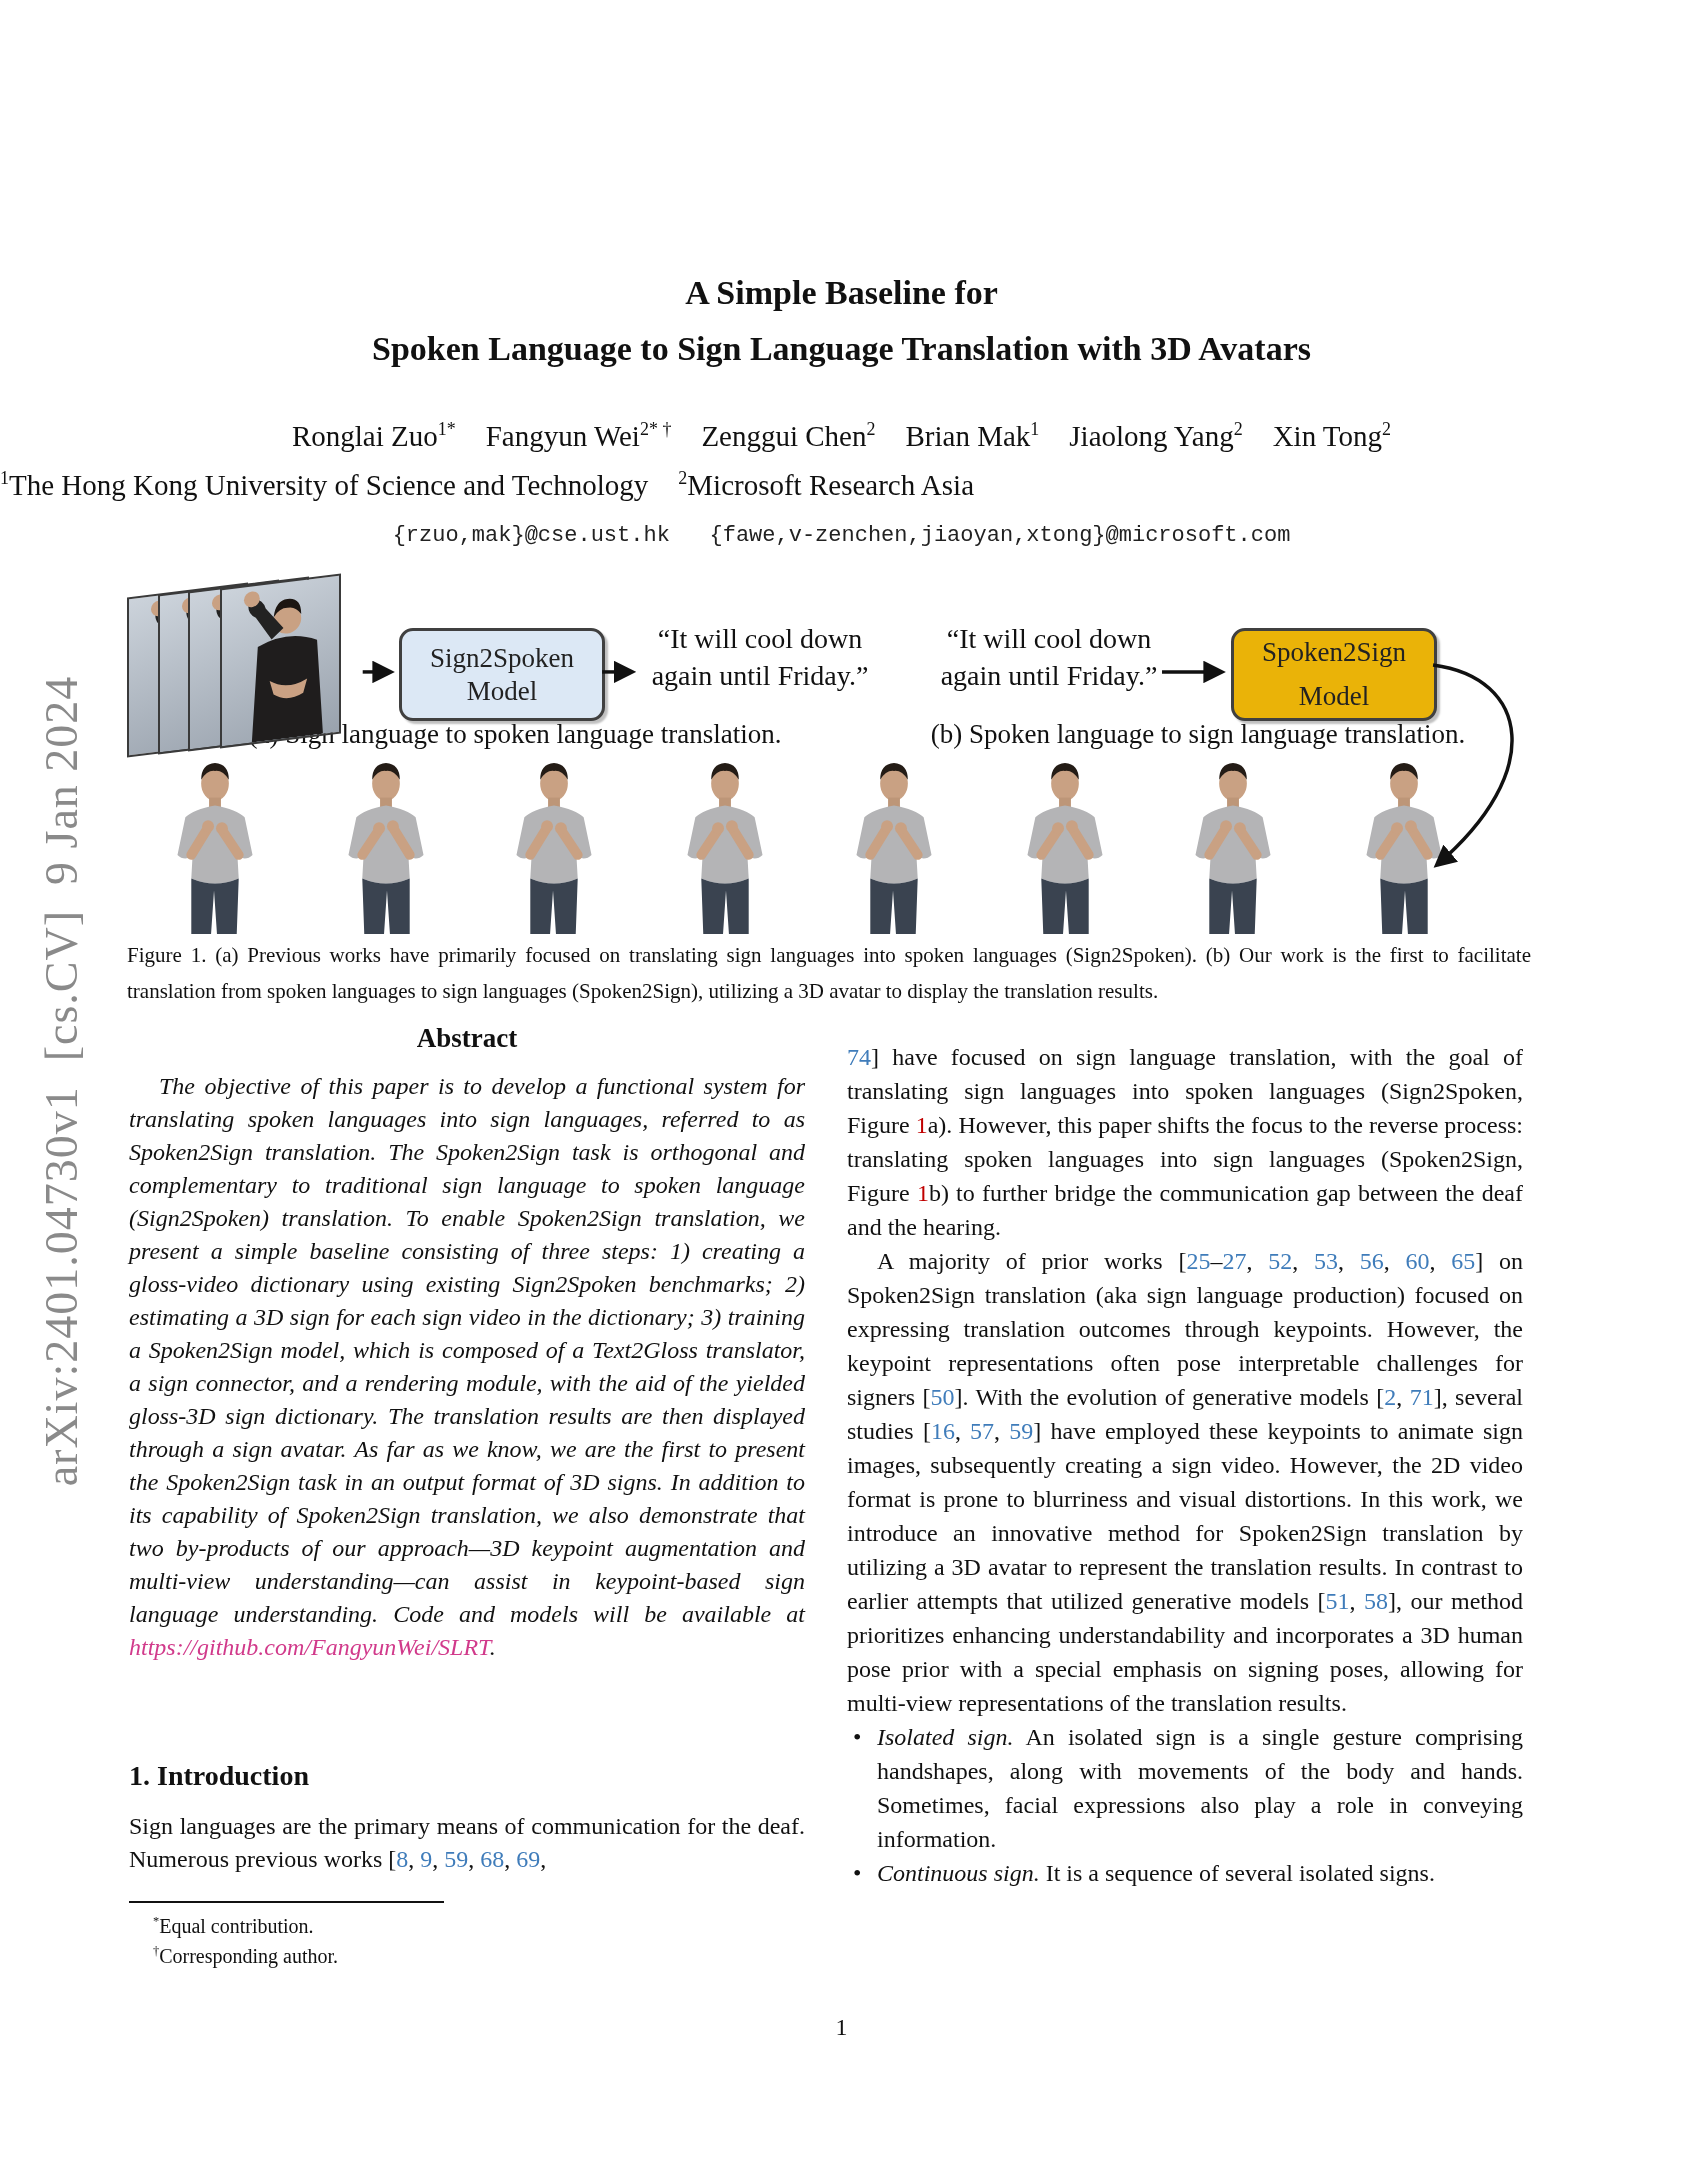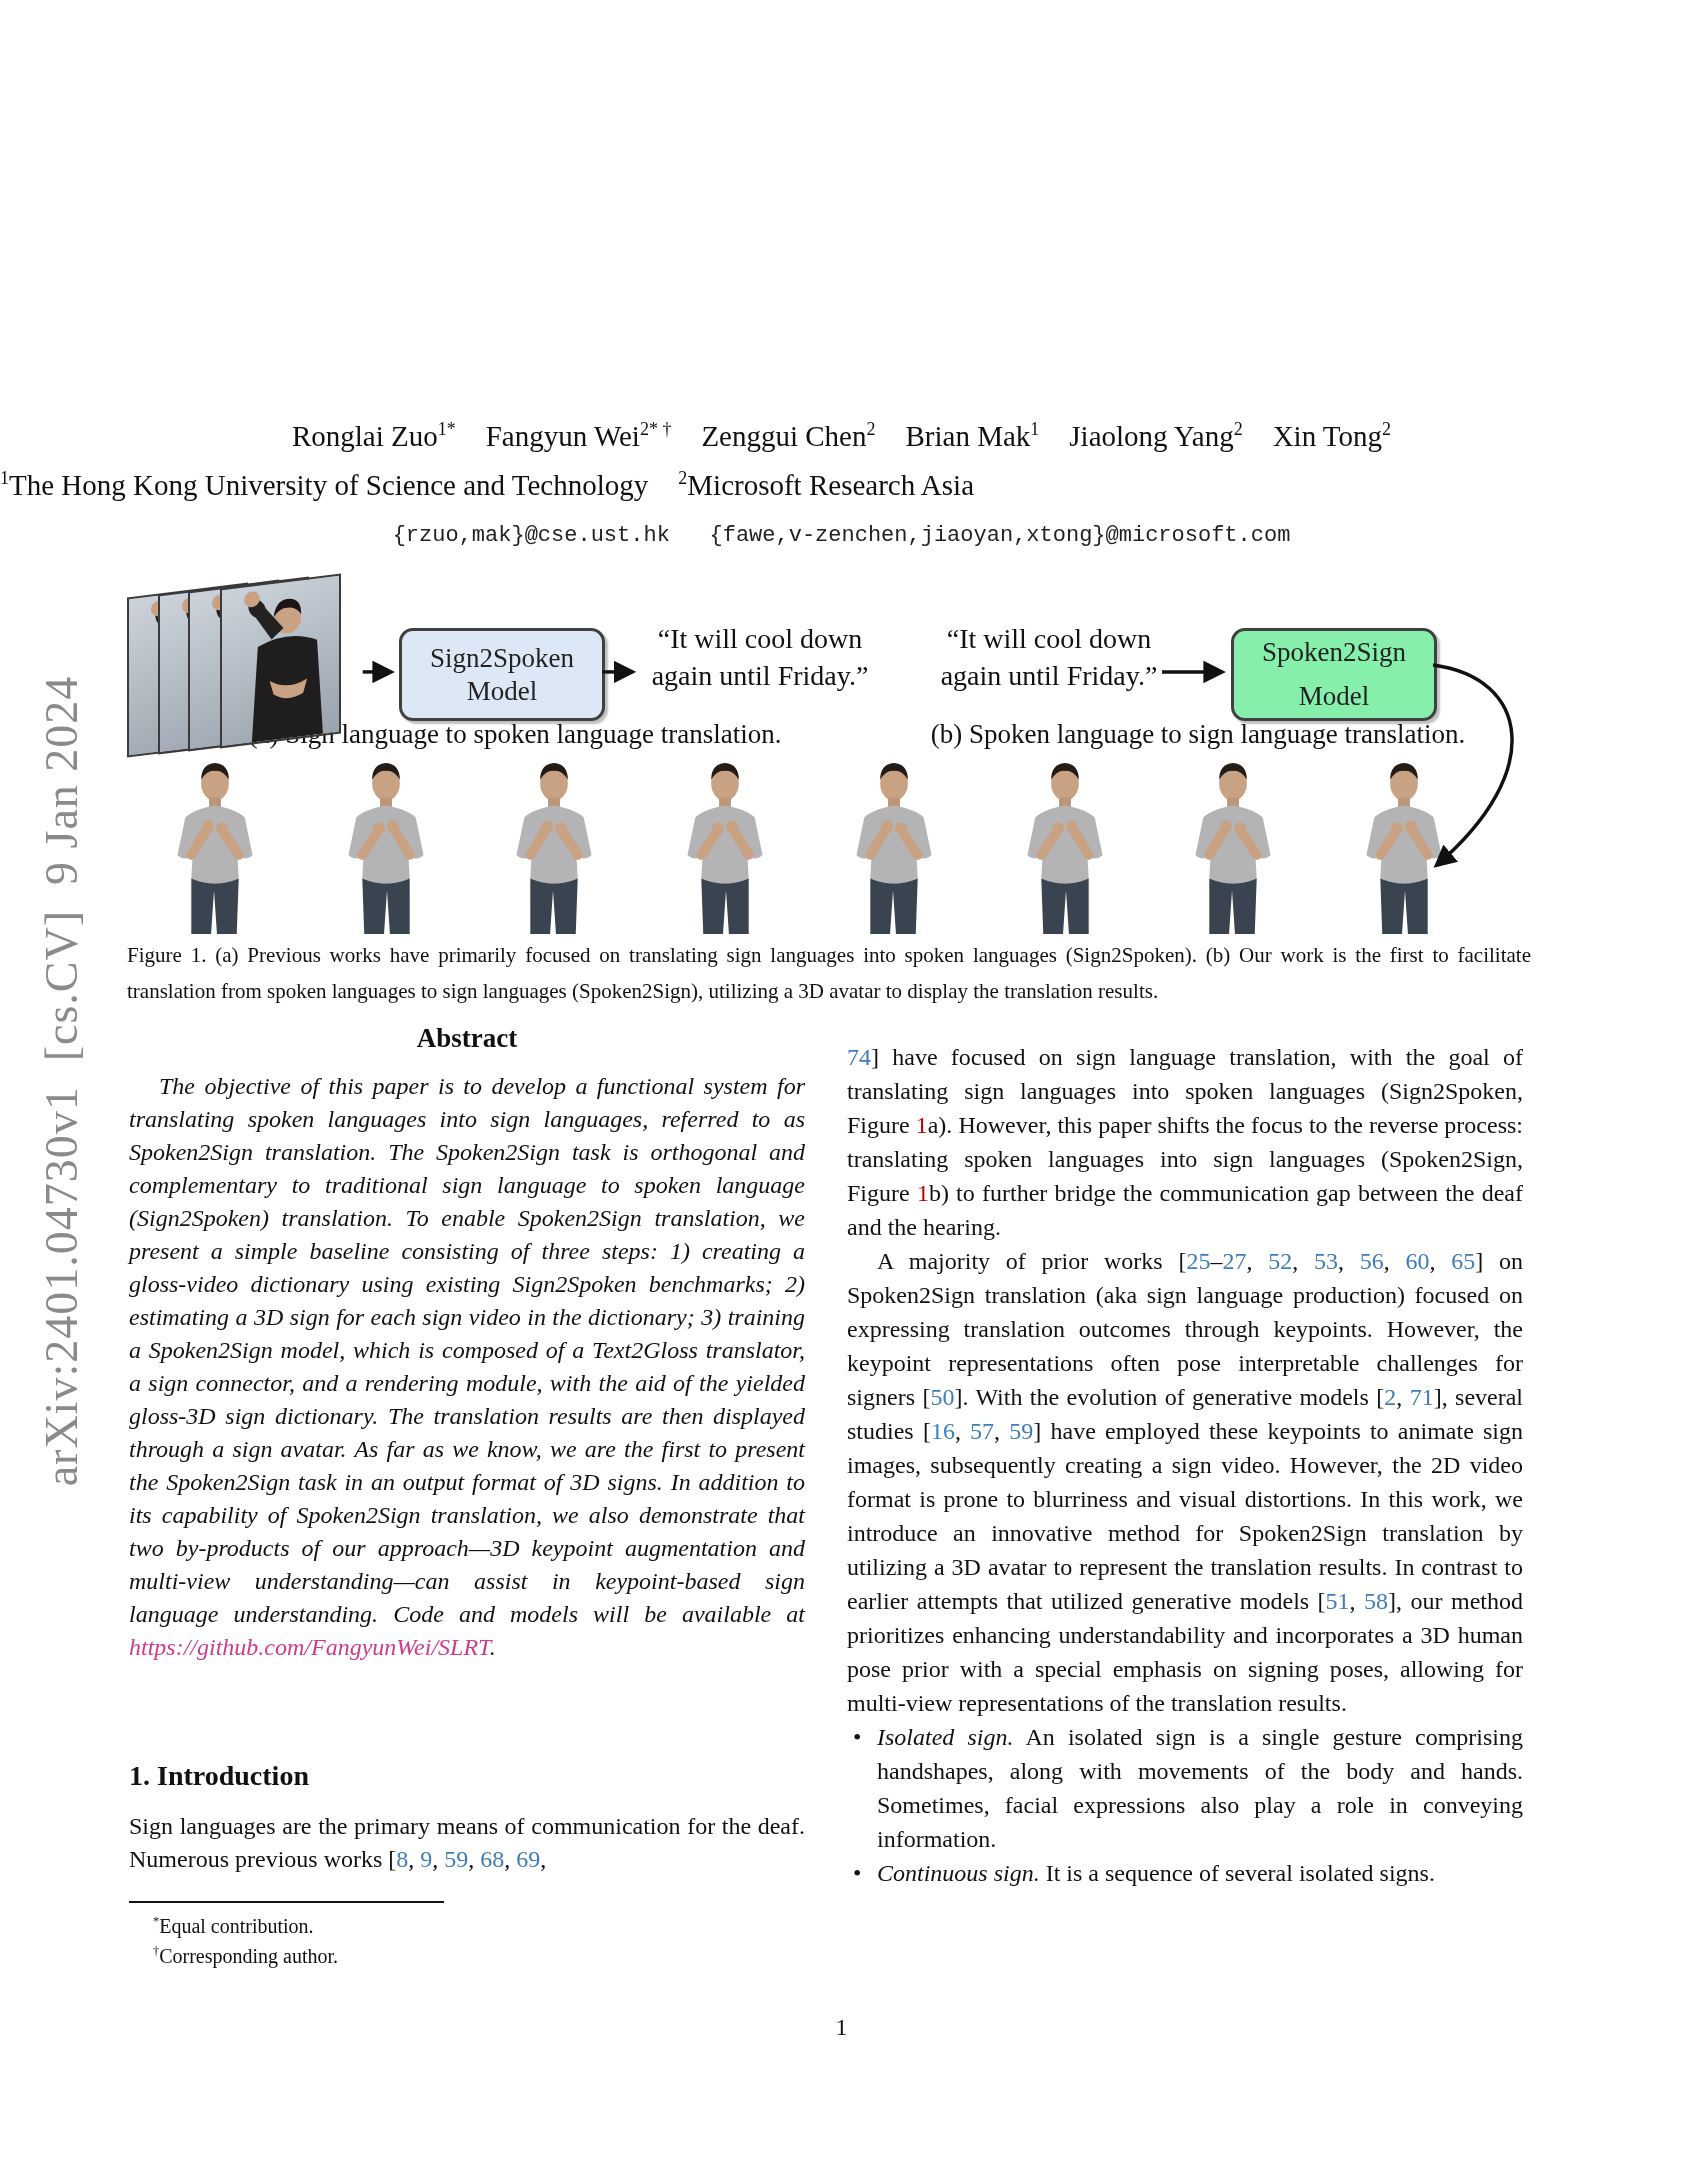--- a/index.html
+++ b/index.html
@@ -26,21 +26,21 @@
   .frame{position:absolute;width:117px;height:156px;border:2px solid #3a3a3a;
          background:linear-gradient(160deg,#ccd3db,#99a2ad);transform:skewY(-7deg);overflow:hidden;}
   .frame svg{width:100%;height:100%;}
   .f1{left:0;top:16px;z-index:1}.f2{left:31px;top:13px;z-index:2}
   .f3{left:61px;top:10px;z-index:3}.f4{left:93px;top:7px;z-index:4}
   .model-box{position:absolute;top:54px;width:200px;height:87px;border:3px solid #404040;
              border-radius:14px;display:flex;flex-direction:column;justify-content:center;
              align-items:center;font-size:27px;line-height:33px;color:#222;
              box-shadow:3px 3px 2px rgba(0,0,0,0.25);}
   .box-a{left:280px;background:#dce8f5;}
-  .box-b{left:1112px;background:#86efac;gap:11px;}
+  .box-b{left:1112px;background:#eab308;gap:11px;}
   .quote{position:absolute;top:46px;width:252px;font-size:28px;line-height:37px;text-align:center;}
   .quote-a{left:515px;}
   .quote-b{left:804px;}
   .subcap{position:absolute;top:145px;font-size:27px;}
   .subcap-a{left:0;width:792px;text-align:center;}
   .subcap-b{left:683px;width:792px;text-align:center;}
   .avatars{position:absolute;left:15px;top:184px;width:1351px;height:178px;
            display:flex;justify-content:space-between;}
   .avatar{width:163px;height:176px;}
   .avatar:nth-child(even) svg{transform:scaleX(-1);}
@@ -75,20 +75,24 @@
 
   .pageno{position:absolute;top:2014px;left:0;width:100%;text-align:center;font-size:24px;}
 </style>
 </head>
 <body>
 
 <div class="page">
 
   <div class="arxiv">arXiv:2401.04730v1  [cs.CV]  9 Jan 2024</div>
 
+  <div class="title">
+    <div>A Simple Baseline for</div>
+    <div>Spoken Language to Sign Language Translation with 3D Avatars</div>
+  </div>
   <div class="authors"><span>Ronglai Zuo</span><span class="sup">1*</span><span class="gap"></span><span>Fangyun Wei</span><span class="sup">2* †</span><span class="gap"></span><span>Zenggui Chen</span><span class="sup">2</span><span class="gap"></span><span>Brian Mak</span><span class="sup">1</span><span class="gap"></span><span>Jiaolong Yang</span><span class="sup">2</span><span class="gap"></span><span>Xin Tong</span><span class="sup">2</span></div>
   <div class="affils"><span class="sup">1</span><span>The Hong Kong University of Science and Technology</span><span class="gap"></span><span class="sup">2</span><span>Microsoft Research Asia</span></div>
   <div class="emails">{rzuo,mak}@cse.ust.hk   {fawe,v-zenchen,jiaoyan,xtong}@microsoft.com</div>
 
   <div class="figure1">
     <svg width="0" height="0" style="position:absolute">
       <defs>
         <symbol id="signer" viewBox="0 0 118 158">
           <circle cx="66" cy="38" r="14" fill="#c9a183"></circle>
           <path d="M52 34 Q54 17 66 17 Q80 17 80 34 Q74 25 66 26 Q58 25 52 34" fill="#1c1612"></path>

